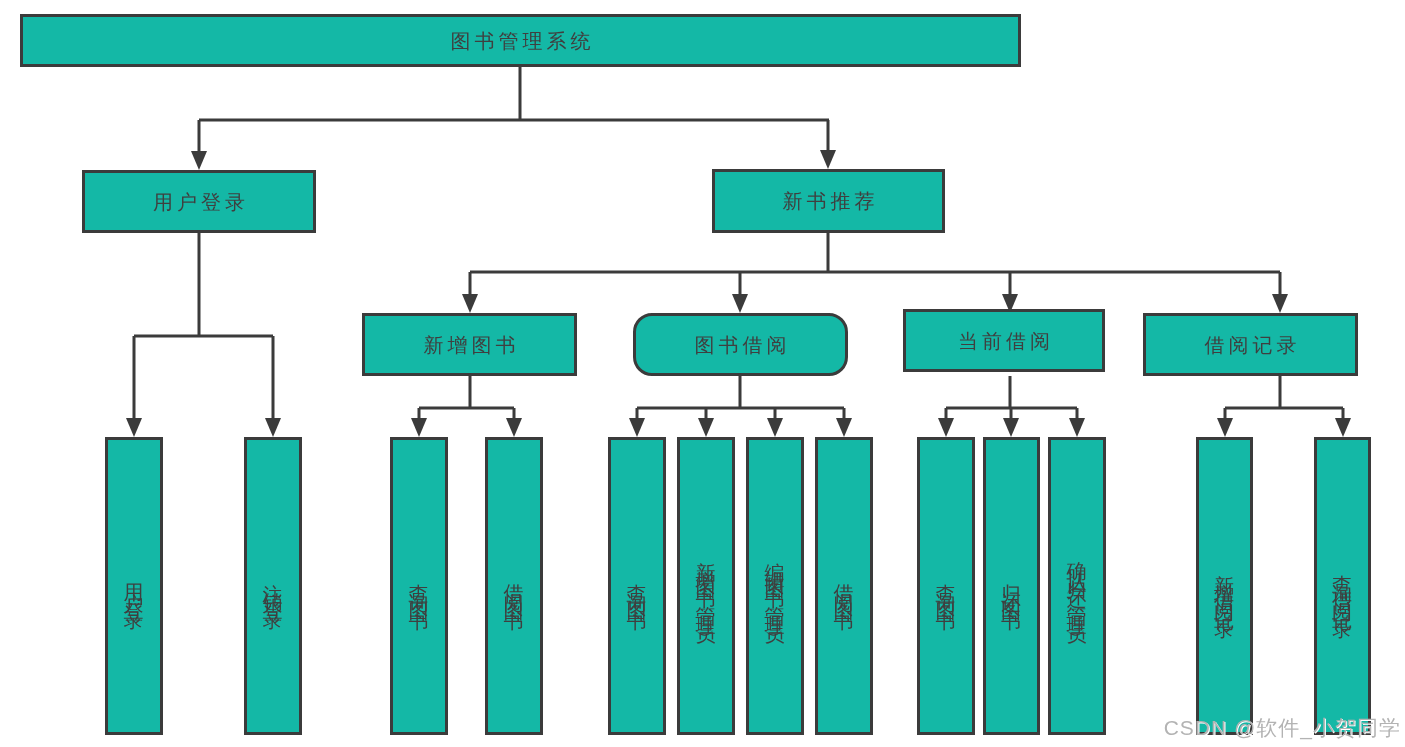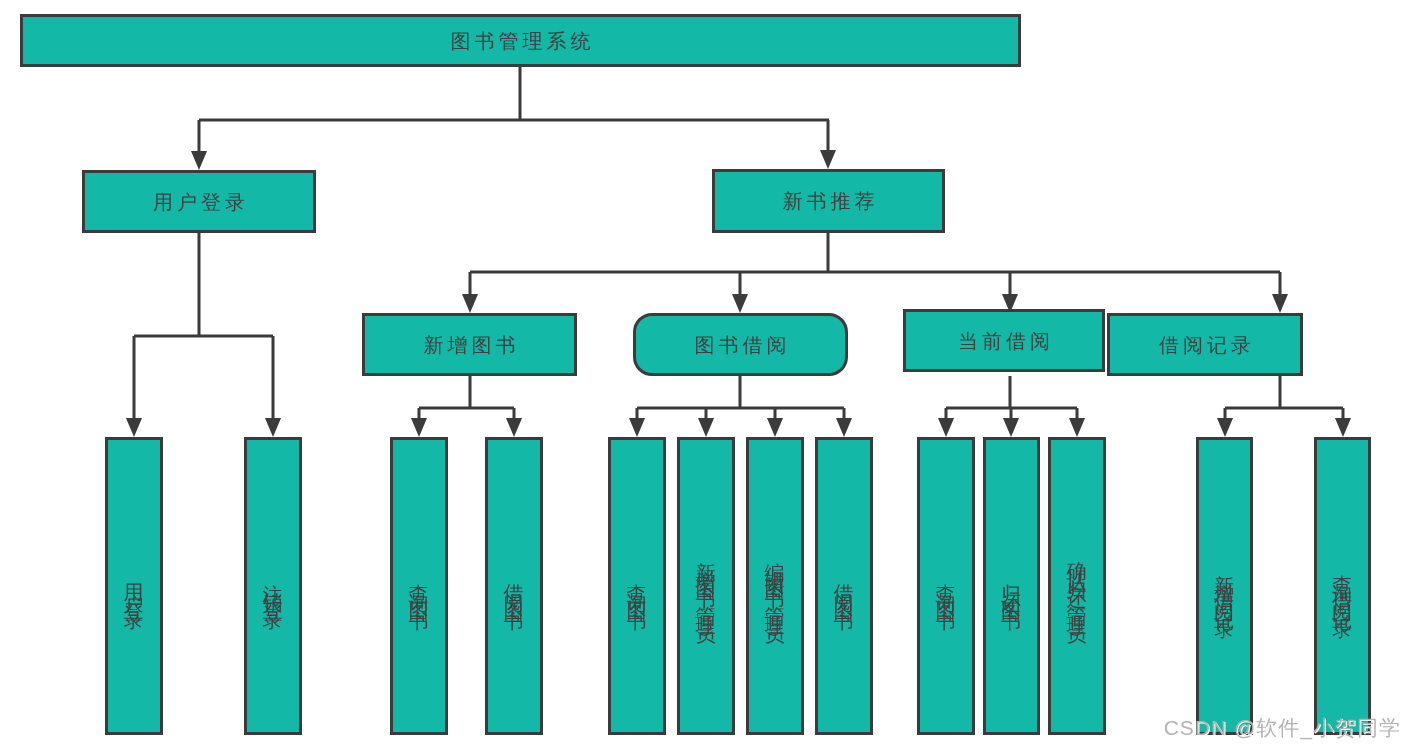--- a/index.html
+++ b/index.html
@@ -120,21 +120,21 @@
   </svg>
 
   <div class="node hbox" style="left:20px; top:14px; width:1001px; height:53px;">图书管理系统</div>
 
   <div class="node hbox" style="left:82px; top:170px; width:234px; height:63px;">用户登录</div>
   <div class="node hbox" style="left:712px; top:169px; width:233px; height:64px;">新书推荐</div>
 
   <div class="node hbox" style="left:362px; top:313px; width:215px; height:63px;">新增图书</div>
   <div class="node hbox" style="left:633px; top:313px; width:215px; height:63px;border-radius:19px;">图书借阅</div>
   <div class="node hbox" style="left:903px; top:309px; width:202px; height:63px;">当前借阅</div>
-  <div class="node hbox" style="left:1107px; top:313px; width:196px; height:63px;">借阅记录</div>
+  <div class="node hbox" style="left:1143px; top:313px; width:215px; height:63px;">借阅记录</div>
 
   <div class="node vbox" style="left:105px; top:437px; width:58px; height:298px;">用户登录</div>
   <div class="node vbox" style="left:244px; top:437px; width:58px; height:298px;">注销登录</div>
 
   <div class="node vbox" style="left:390px; top:437px; width:58px; height:298px;">查询图书</div>
   <div class="node vbox" style="left:485px; top:437px; width:58px; height:298px;">借阅图书</div>
 
   <div class="node vbox" style="left:608px; top:437px; width:58px; height:298px;">查询图书</div>
   <div class="node vbox" style="left:677px; top:437px; width:58px; height:298px;">新增图书（管理员）</div>
   <div class="node vbox" style="left:746px; top:437px; width:58px; height:298px;">编辑图书（管理员）</div>

